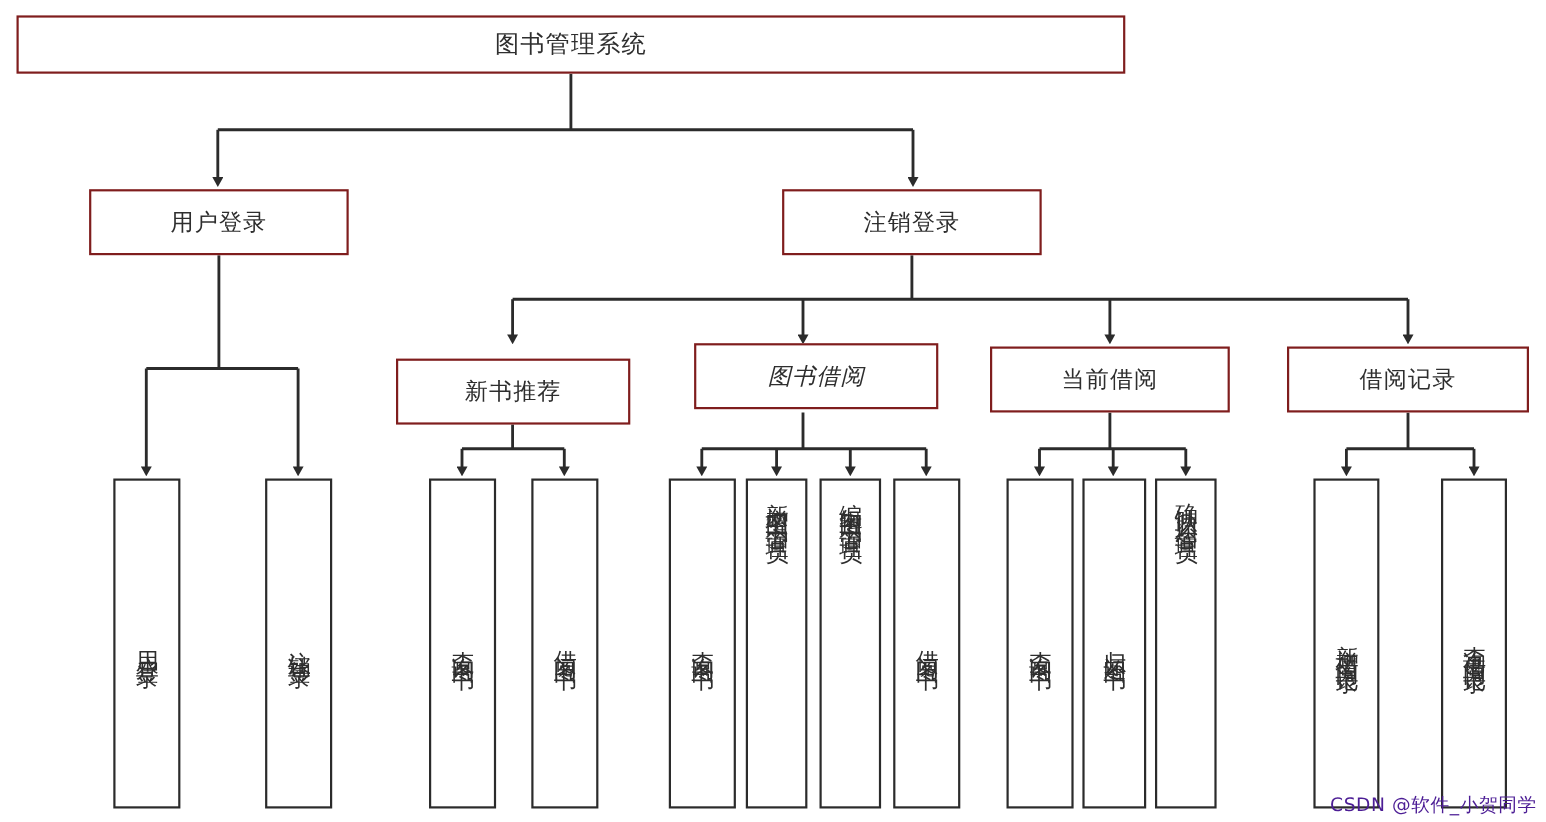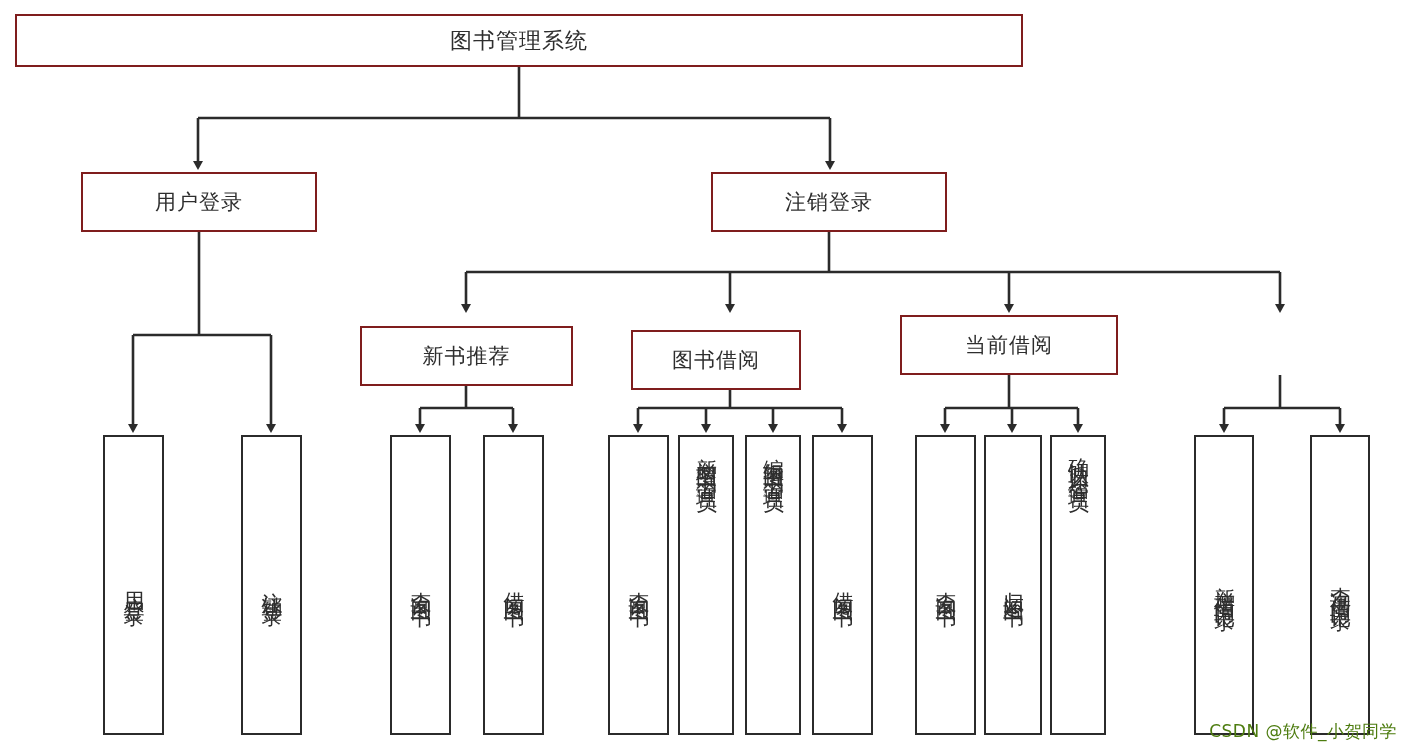--- a/index.html
+++ b/index.html
@@ -59,21 +59,21 @@
     color:#2e2e2e;
     white-space:nowrap;
   }
   .leaf.align-mid{align-items:center;}
   .leaf.align-top{align-items:flex-start;padding-top:4px;}
   .watermark{
     position:absolute;
     right:8px;
     bottom:4px;
     font-size:17px;
-    color:#4d7c0f;
+    color:#4c1d95;
     letter-spacing:0.5px;
     z-index:5;
     white-space:nowrap;
   }
 </style>
 </head>
 <body>
 
 <div id="canvas">
 
@@ -134,26 +134,29 @@
   <div class="node" style="left:81px; top:172px; width:236px; height:60px;">
     <span class="label">用户登录</span>
   </div>
   <div class="node" style="left:711px; top:172px; width:236px; height:60px;">
     <span class="label">注销登录</span>
   </div>
 
   <div class="node" style="left:360px; top:315px; width:213px; height:60px;margin-top:11px;">
     <span class="label">新书推荐</span>
   </div>
-  <div class="node" style="left:631px; top:330px; width:170px; height:60px;">
+  <div class="node" style="left:631px; top:312px; width:222px; height:60px;font-style:italic;">
     <span class="label">图书借阅</span>
   </div>
   <div class="node" style="left:900px; top:315px; width:218px; height:60px;">
     <span class="label">当前借阅</span>
   </div>
+  <div class="node" style="left:1170px; top:315px; width:220px; height:60px;">
+    <span class="label">借阅记录</span>
+  </div>
 
   <div class="leaf align-mid" style="left:103px; top:435px; width:61px; height:300px;">
     <span class="vlabel">用户登录</span>
   </div>
 
   <div class="leaf align-mid" style="left:241px; top:435px; width:61px; height:300px;">
     <span class="vlabel">注销登录</span>
   </div>
 
   <div class="leaf align-mid" style="left:390px; top:435px; width:61px; height:300px;">

